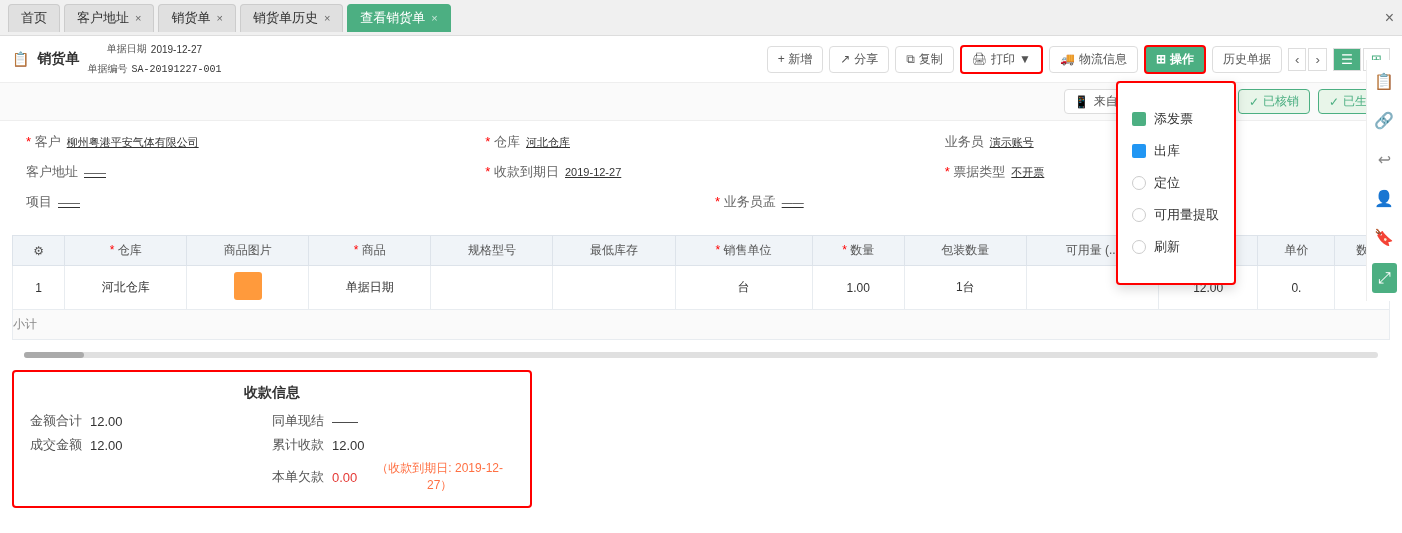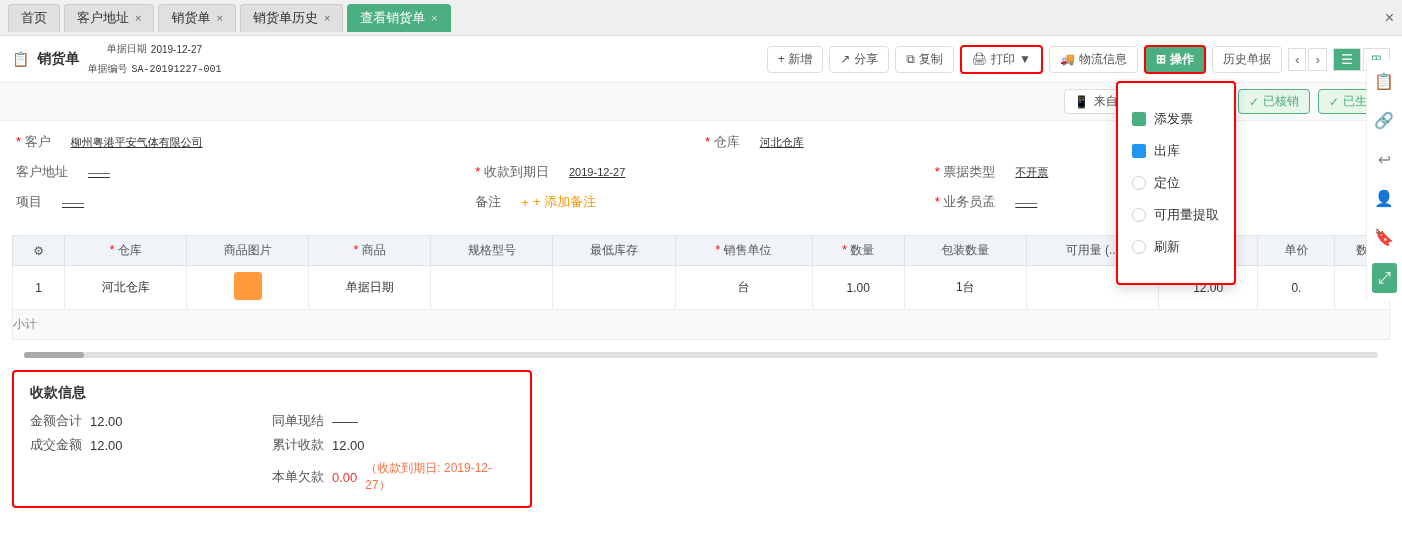--- a/index.html
+++ b/index.html
@@ -51,41 +51,41 @@
       border: 1px solid #ddd; background: #fff; cursor: pointer; font-size: 12px; color: #555;
     }
     .status-btn.active-green { background: #e8f5e9; color: #4CAF82; border-color: #4CAF82; }
 
     
     .form-area { padding: 12px 16px; background: #fff; }
     .form-row { display: flex; align-items: center; margin-bottom: 12px; gap: 8px; }
     .form-label { color: #666; font-size: 13px; white-space: nowrap; }
     .form-label.required::before { content: '* '; color: red; }
     .form-value { color: #333; font-size: 11px; min-width: 120px; text-decoration: underline; }
-    .form-col { display: flex; align-items: center; gap: 20px; flex: 1; }
+    .form-col { display: flex; align-items: center; gap: 6px; flex: 1; margin-left: 10px; }
 
     
     .table-wrapper { padding: 0 12px 8px; overflow-x: auto; }
     table { width: 100%; border-collapse: collapse; font-size: 12px; }
     th {
       background: #f0f4f8; border: 1px solid #dde3ea; padding: 6px 8px;
       text-align: center; color: #555; font-weight: normal; white-space: nowrap;
     }
     td {
       border: 1px solid #e8ecf0; padding: 6px 8px; text-align: center;
       background: #fff; white-space: nowrap;
     }
     tr.subtotal td { background: #fafafa; }
     .required-star { color: red; }
     .product-img { width: 28px; height: 28px; background: #ff9a3c; border-radius: 3px; display: inline-block; }
 
     
     .payment-box {
       margin: 8px 12px; border: 2px solid red; border-radius: 4px; padding: 12px 16px;
-      background: #fff; max-width: 520px;
+      background: #fff; max-width: 520px; text-align: center;
     }
     .payment-title { font-weight: bold; font-size: 14px; margin-bottom: 10px; }
     .payment-grid { display: grid; grid-template-columns: 1fr 1fr; gap: 6px 0; }
     .payment-row { display: flex; align-items: center; gap: 8px; font-size: 13px; }
     .payment-label { color: #555; white-space: nowrap; }
     .payment-value { color: #333; }
     .payment-value.red { color: #e53935; }
     .payment-value.orange { color: #ff7043; }
 
     
@@ -252,46 +252,43 @@
   <div class="form-area">
     <div class="form-row">
       <div class="form-col">
         <span class="form-label required">客户</span>
         <span class="form-value">柳州粤港平安气体有限公司</span>
       </div>
       <div class="form-col">
         <span class="form-label required">仓库</span>
         <span class="form-value">河北仓库</span>
       </div>
+      <div class="form-col">
+        <span class="form-label">业务员</span>
+        <span class="form-value">演示账号</span>
+      </div>
     </div>
     <div class="form-row">
       <div class="form-col">
         <span class="form-label">客户地址</span>
         <span class="form-value">——</span>
       </div>
       <div class="form-col">
         <span class="form-label required">收款到期日</span>
         <span class="form-value">2019-12-27</span>
       </div>
       <div class="form-col">
         <span class="form-label required">票据类型</span>
         <span class="form-value">不开票</span>
       </div>
     </div>
     <div class="form-row">
       <div class="form-col">
         <span class="form-label">项目</span>
         <span class="form-value">——</span>
-      </div>
-      <div class="form-col">
-        <span class="form-label">备注</span>
-        <button class="btn" style="color:#ff9800;border:none;background:none;padding:0;font-size:13px;">
-          <span>+</span>
-          <span>+ 添加备注</span>
-        </button>
       </div>
       <div class="form-col">
         <span class="form-label required">业务员孟</span>
         <span class="form-value">——</span>
       </div>
     </div>
   </div>
 
   <div class="table-wrapper">
     <table>

